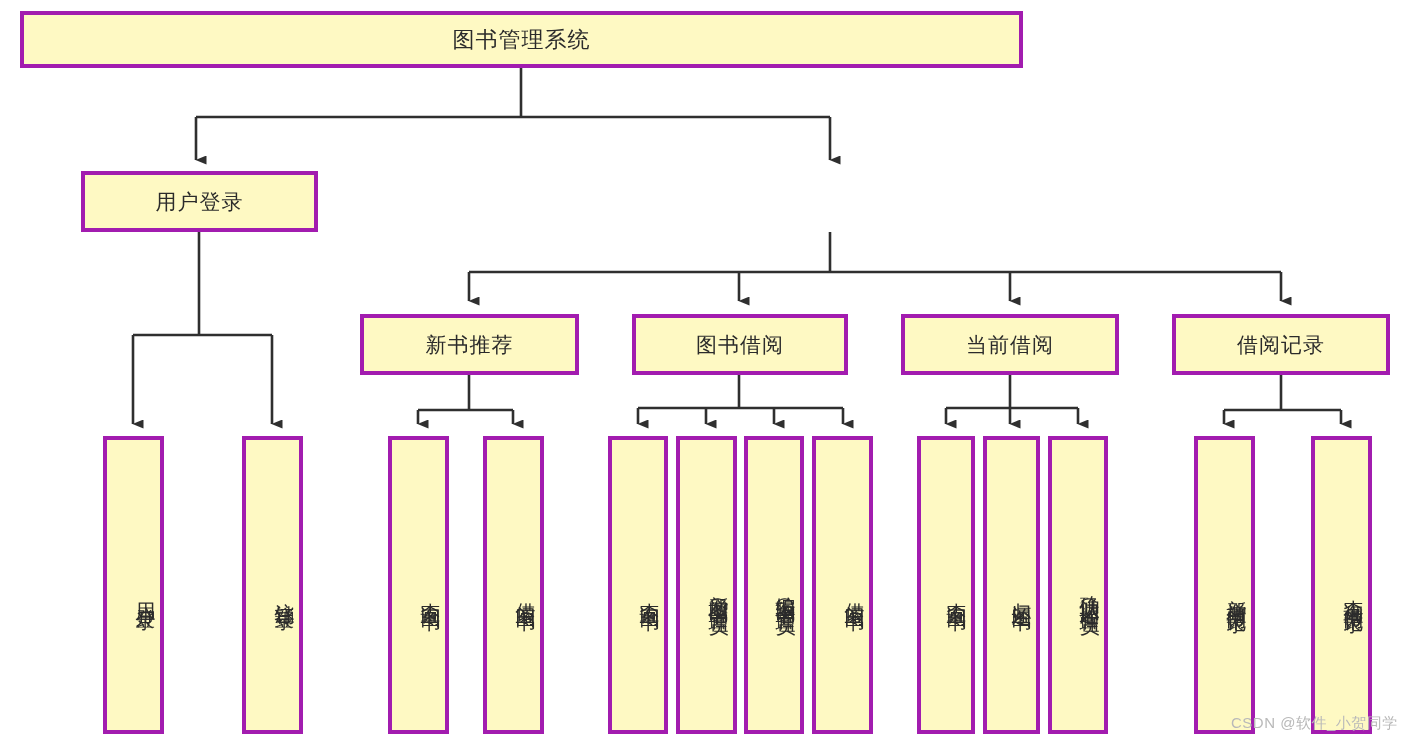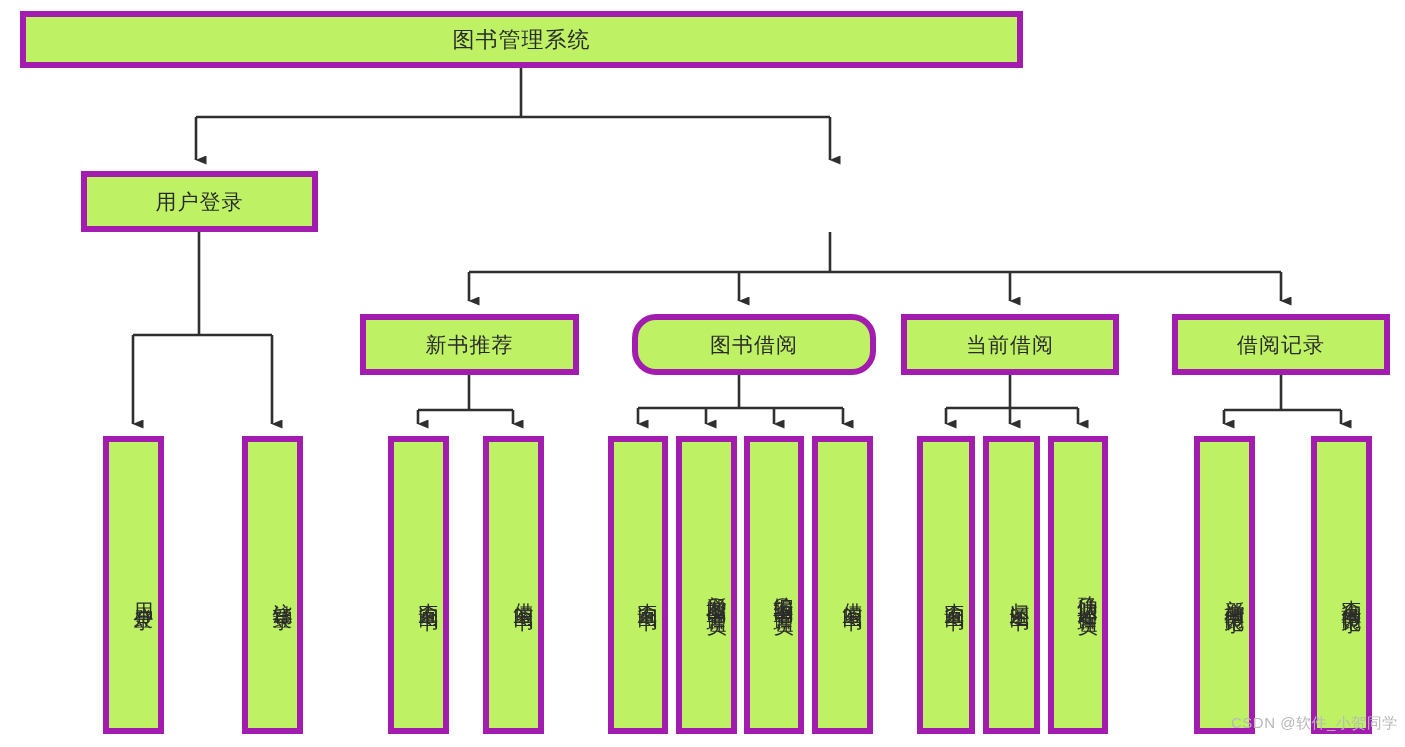--- a/index.html
+++ b/index.html
@@ -1,21 +1,21 @@
 <!DOCTYPE html>
 <html><head>
 <meta charset="utf-8">
 <style>
   html,body{margin:0;padding:0;background:#ffffff;}
   body{font-family:"Liberation Sans","DejaVu Sans",sans-serif;}
   #canvas{position:relative;width:1405px;height:747px;background:#ffffff;overflow:hidden;}
   svg.wires{position:absolute;left:0;top:0;width:1405px;height:747px;pointer-events:none;}
 
-  .node{position:absolute;box-sizing:border-box;background:#bef264;
-        border:6px solid #a21caf;display:flex;align-items:center;justify-content:center;
+  .node{position:absolute;box-sizing:border-box;background:#fef9c3;
+        border:4px solid #a21caf;display:flex;align-items:center;justify-content:center;
         color:#2b2b2b;}
   .node.h{font-size:21px;letter-spacing:1px;}
   .node.root{font-size:22px;letter-spacing:1px;}
 
   
   .leaf{writing-mode:vertical-rl;text-orientation:upright;
         font-size:20px;line-height:1.45;letter-spacing:3px;
         padding-top:16px;align-items:flex-start;justify-content:center;}
 
   .watermark{position:absolute;left:1231px;top:714px;font-size:15px;
@@ -74,21 +74,21 @@
       <path d="M1224,410 L1224,424" marker-end="url(#ah)"></path>
       <path d="M1341,410 L1341,424" marker-end="url(#ah)"></path>
     </g>
   </svg>
 
   <div class="node root" style="left:20px;top:11px;width:1003px;height:57px;">图书管理系统</div>
 
   <div class="node h" style="left:81px;top:171px;width:237px;height:61px;">用户登录</div>
 
   <div class="node h" style="left:360px;top:314px;width:219px;height:61px;">新书推荐</div>
-  <div class="node h" style="left:632px;top:314px;width:244px;height:61px;border-radius:24px;">图书借阅</div>
+  <div class="node h" style="left:632px;top:314px;width:216px;height:61px;">图书借阅</div>
   <div class="node h" style="left:1172px;top:314px;width:218px;height:61px;">借阅记录</div>
   <div class="node h" style="left:901px;top:314px;width:218px;height:61px;">当前借阅</div>
 
   <div class="node leaf" style="left:103px;top:436px;width:61px;height:298px;">用户登录</div>
   <div class="node leaf" style="left:242px;top:436px;width:61px;height:298px;">注销登录</div>
 
   <div class="node leaf" style="left:388px;top:436px;width:61px;height:298px;">查询图书</div>
   <div class="node leaf" style="left:483px;top:436px;width:61px;height:298px;">借阅图书</div>
 
   <div class="node leaf" style="left:608px;top:436px;width:60px;height:298px;">查询图书</div>

